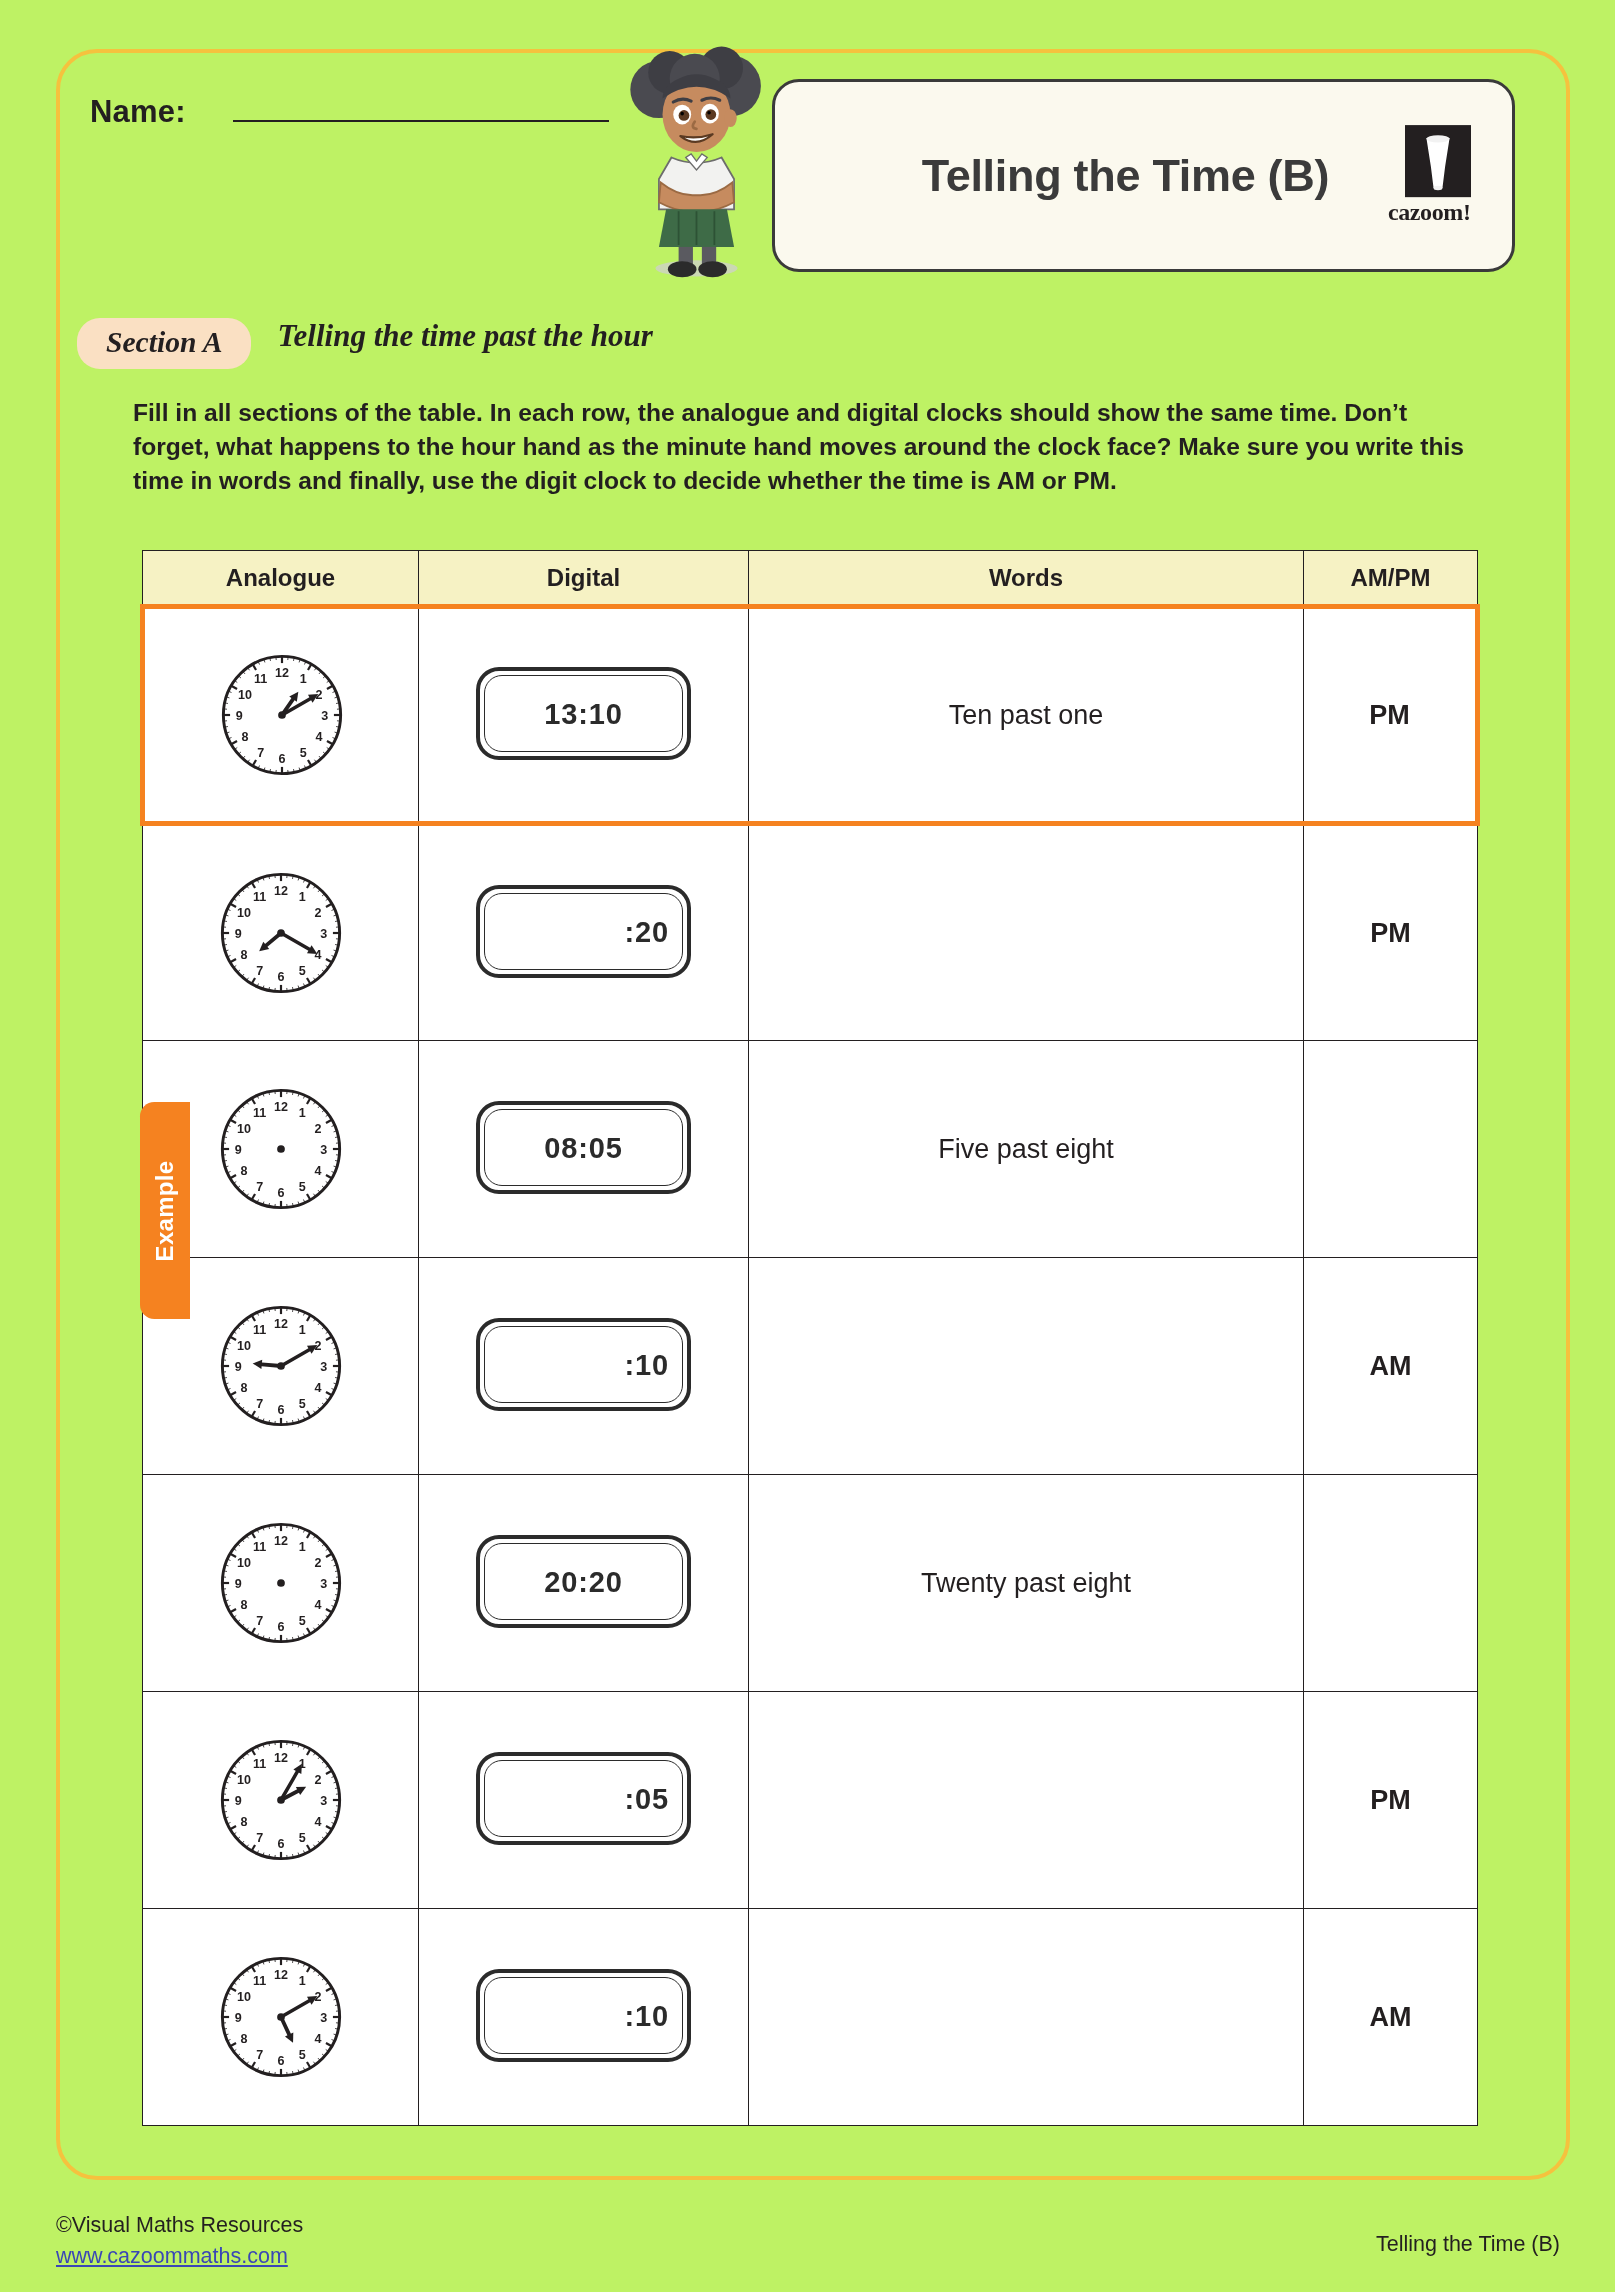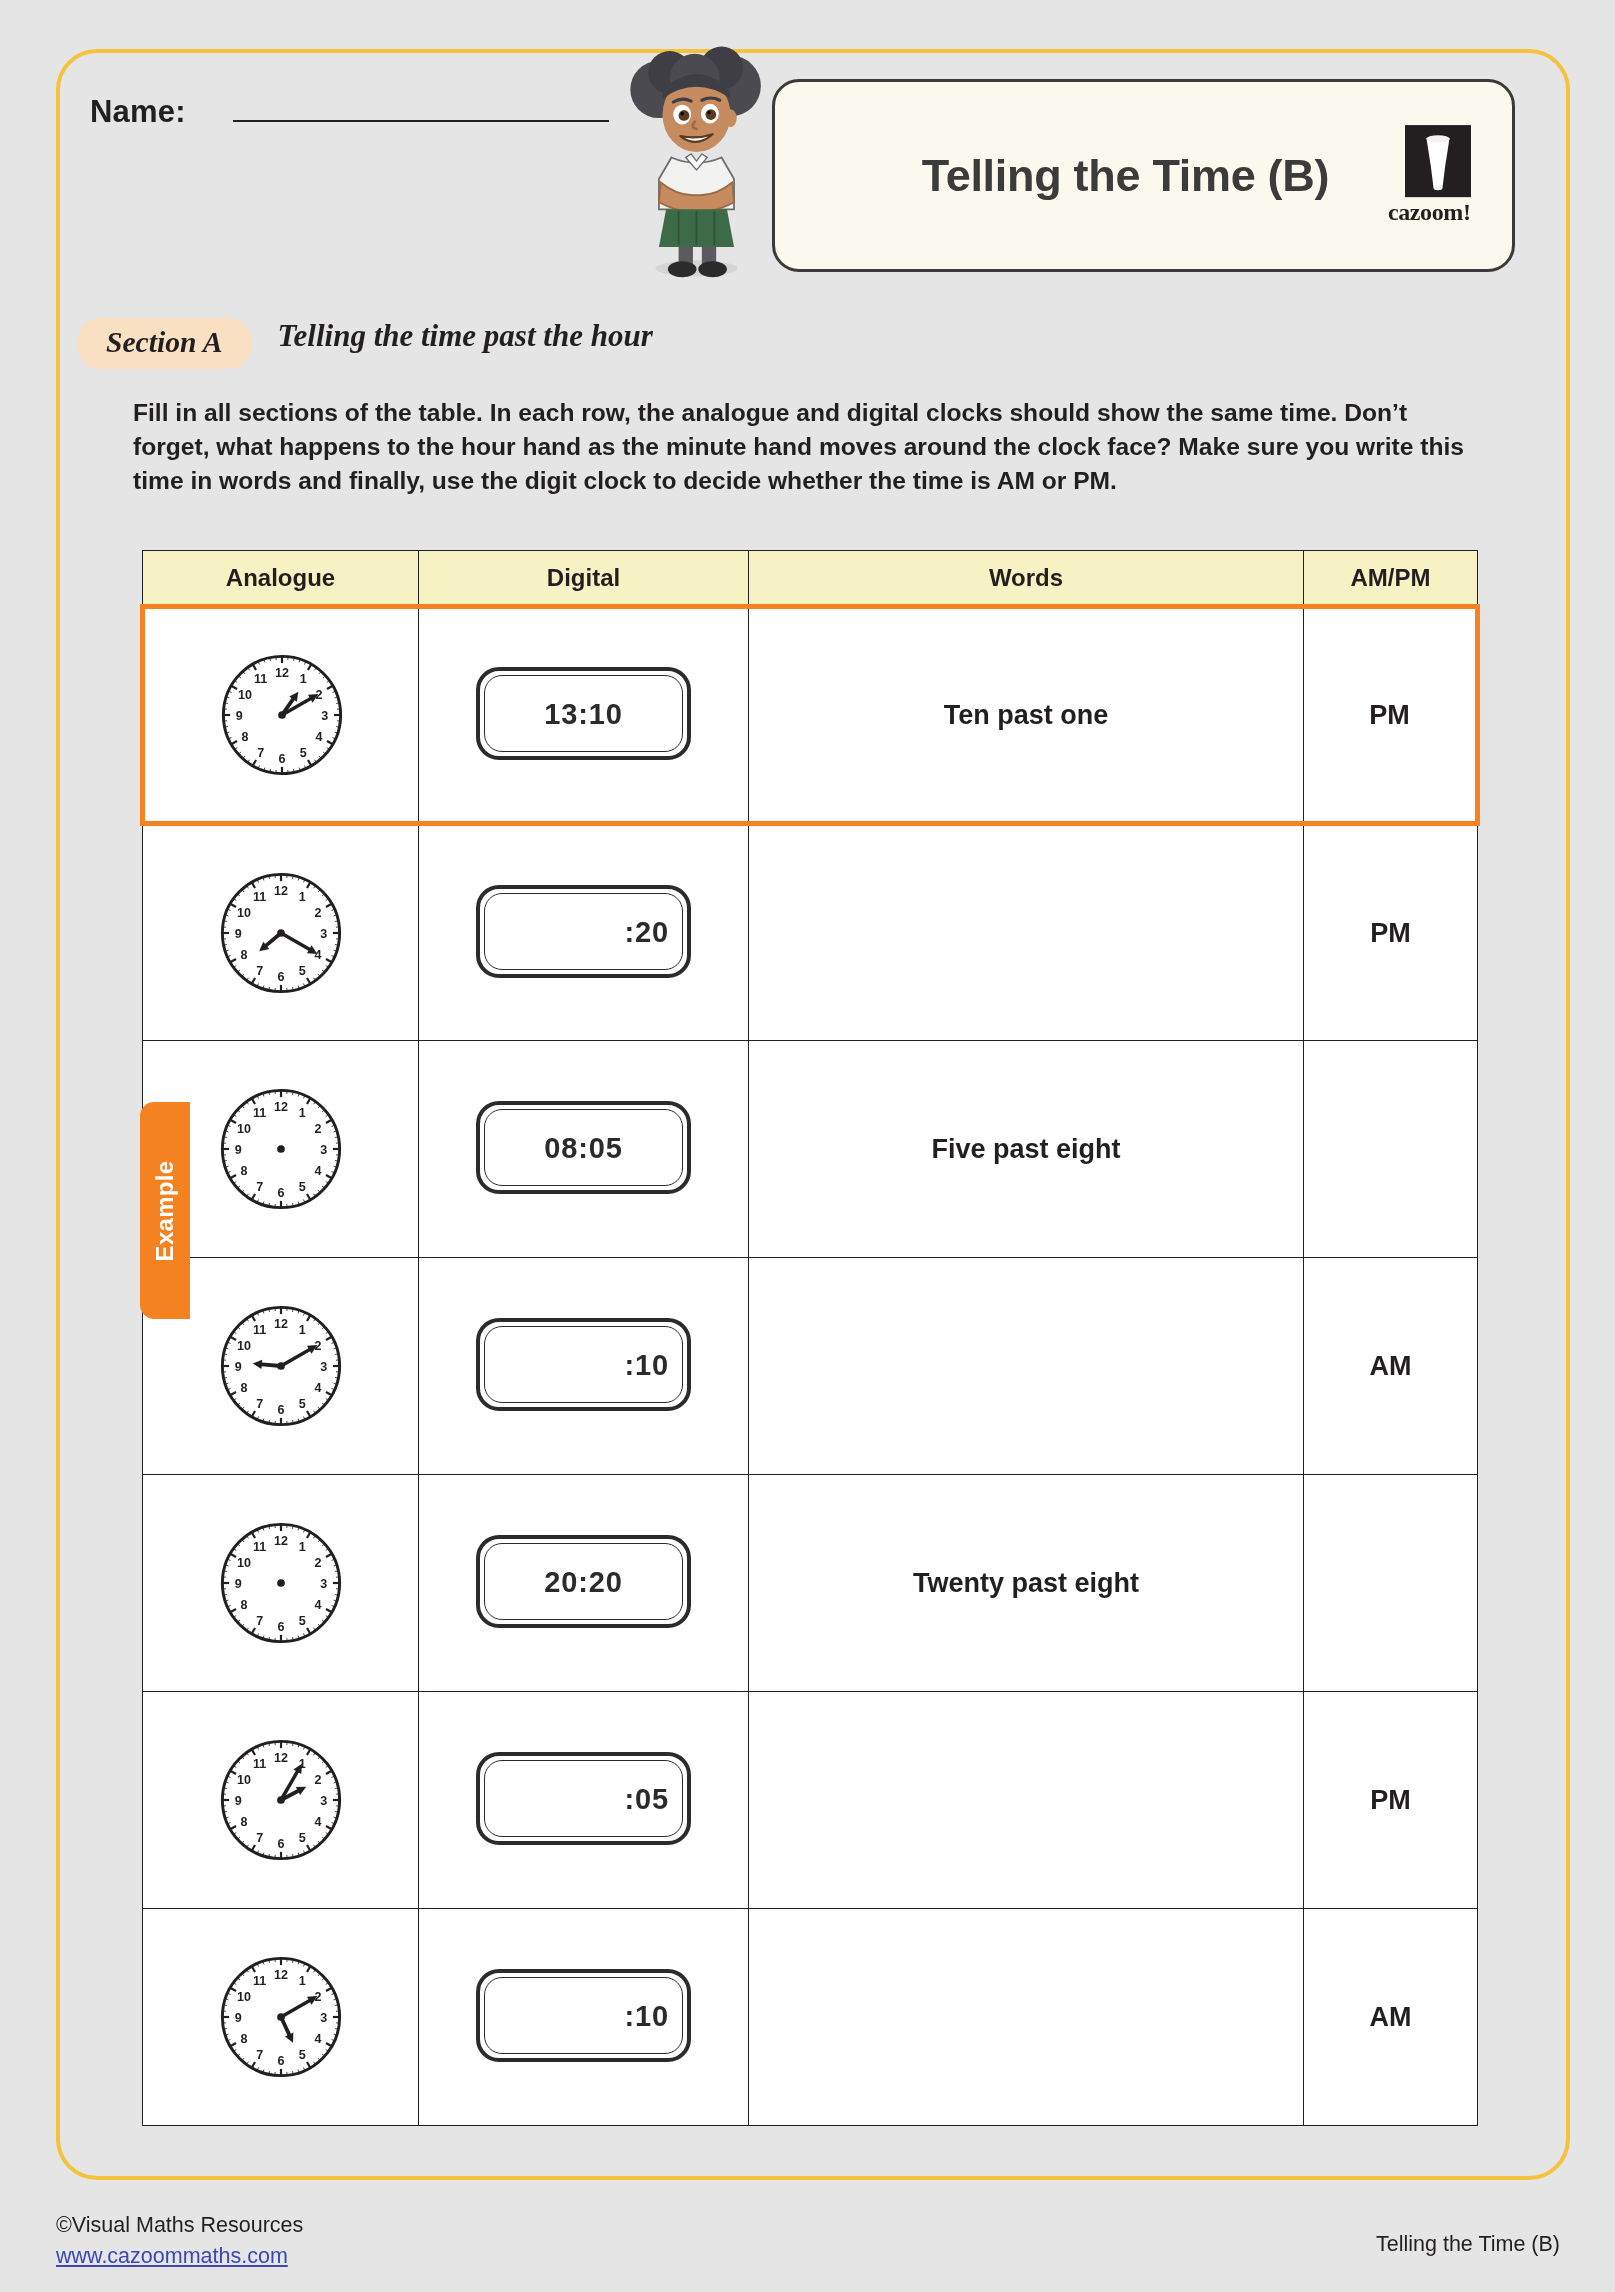--- a/index.html
+++ b/index.html
@@ -8,21 +8,21 @@
     width: 1616px;
     height: 2293px;
     background: #ffffff;
     font-family: "Liberation Sans", sans-serif;
   }
 
   #page {
     position: relative;
     width: 1616px;
     height: 2293px;
-    background: #e5e5e5;
+    background: #bef264;
     overflow: hidden;
   }
 
   
   .page-frame {
     position: absolute;
     left: 56px;
     top: 49px;
     width: 1514px;
     height: 2131px;
@@ -181,21 +181,21 @@
 
   tbody tr { height: 217px; }
 
   td.cell-analogue, td.cell-digital, td.cell-words, td.cell-ampm {
     text-align: center;
     vertical-align: middle;
     background: #ffffff;
   }
   td.cell-words {
     font-size: 27px;
-    font-weight: bold;
+    font-weight: normal;
     color: #231f20;
   }
   td.cell-ampm {
     font-size: 27px;
     font-weight: bold;
     color: #231f20;
   }
 
   
   tr.example-row td {

